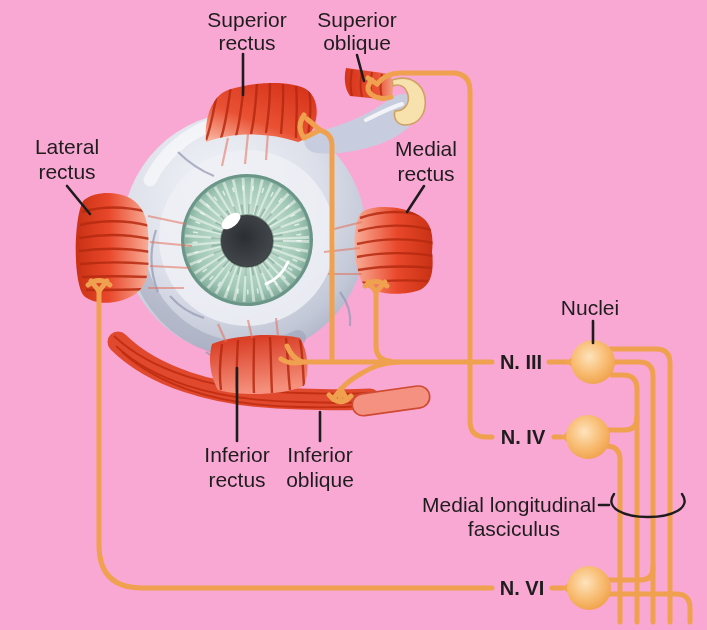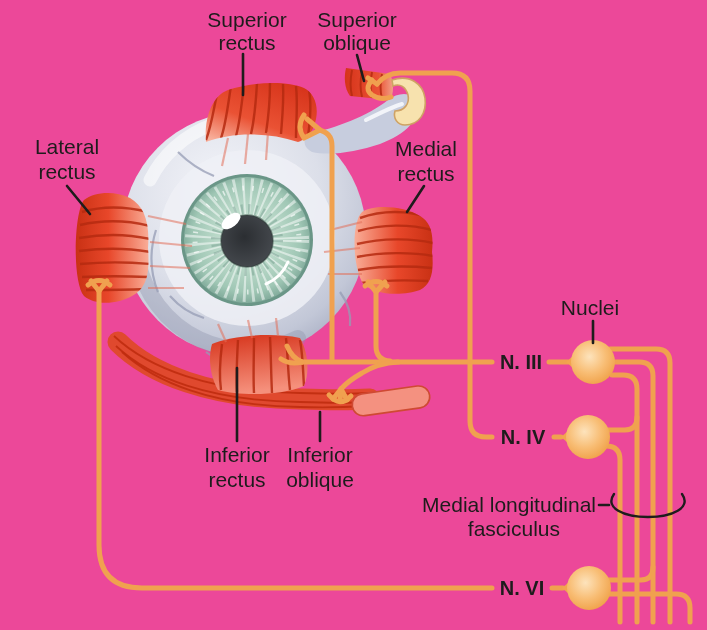--- a/index.html
+++ b/index.html
@@ -1,16 +1,16 @@
 <!DOCTYPE html>
 <html><head>
 <meta charset="utf-8">
 <style>
   html,body{margin:0;padding:0;background:#ffffff;}
-  .canvas{position:relative;width:707px;height:630px;background:#ec4899;overflow:hidden;
+  .canvas{position:relative;width:707px;height:630px;background:#f9a8d4;overflow:hidden;
           font-family:"Liberation Sans", sans-serif;}
   svg{display:block}
   text{font-family:"Liberation Sans", sans-serif;}
   .lbl{font-size:21px;fill:#1e1c1c;}
   .nerve-lbl{font-size:20px;font-weight:bold;fill:#1e1c1c;}
 </style>
 </head>
 <body>
 
 <div class="canvas">

